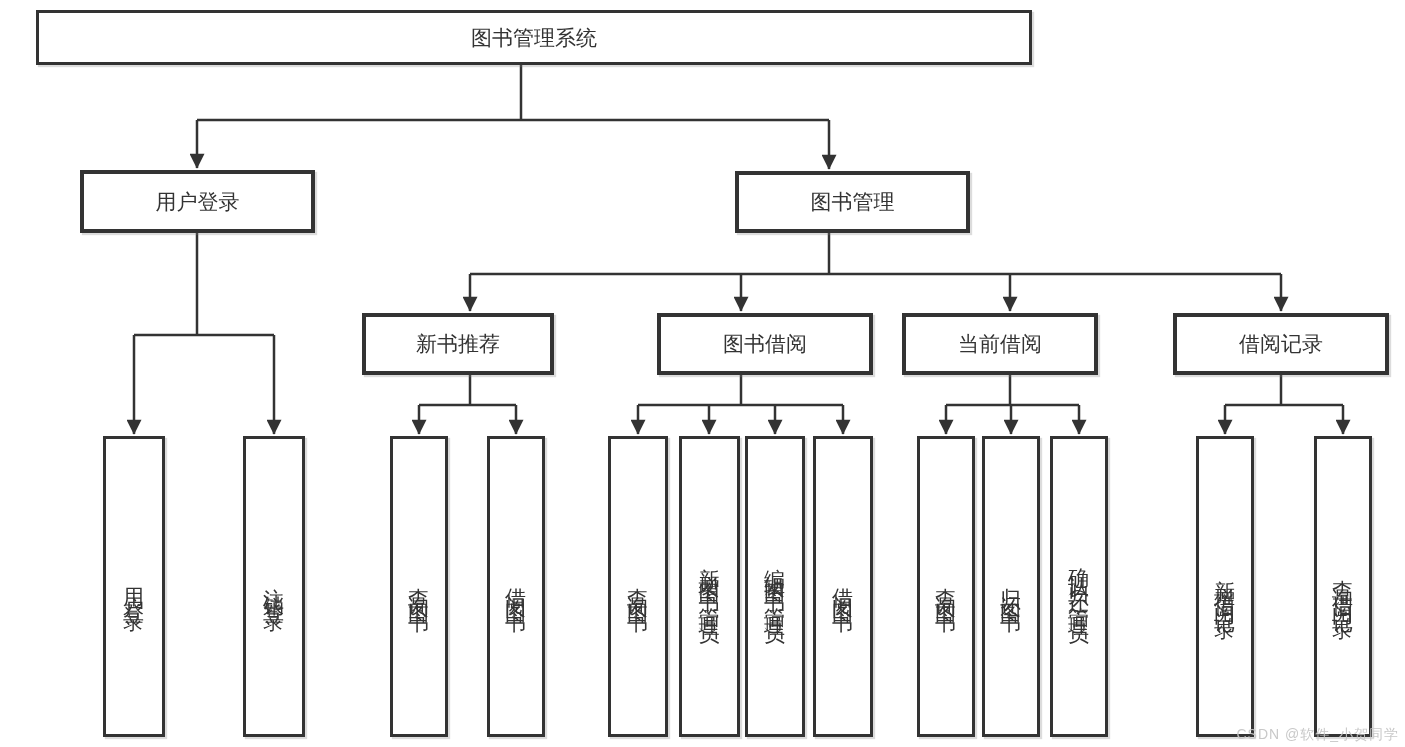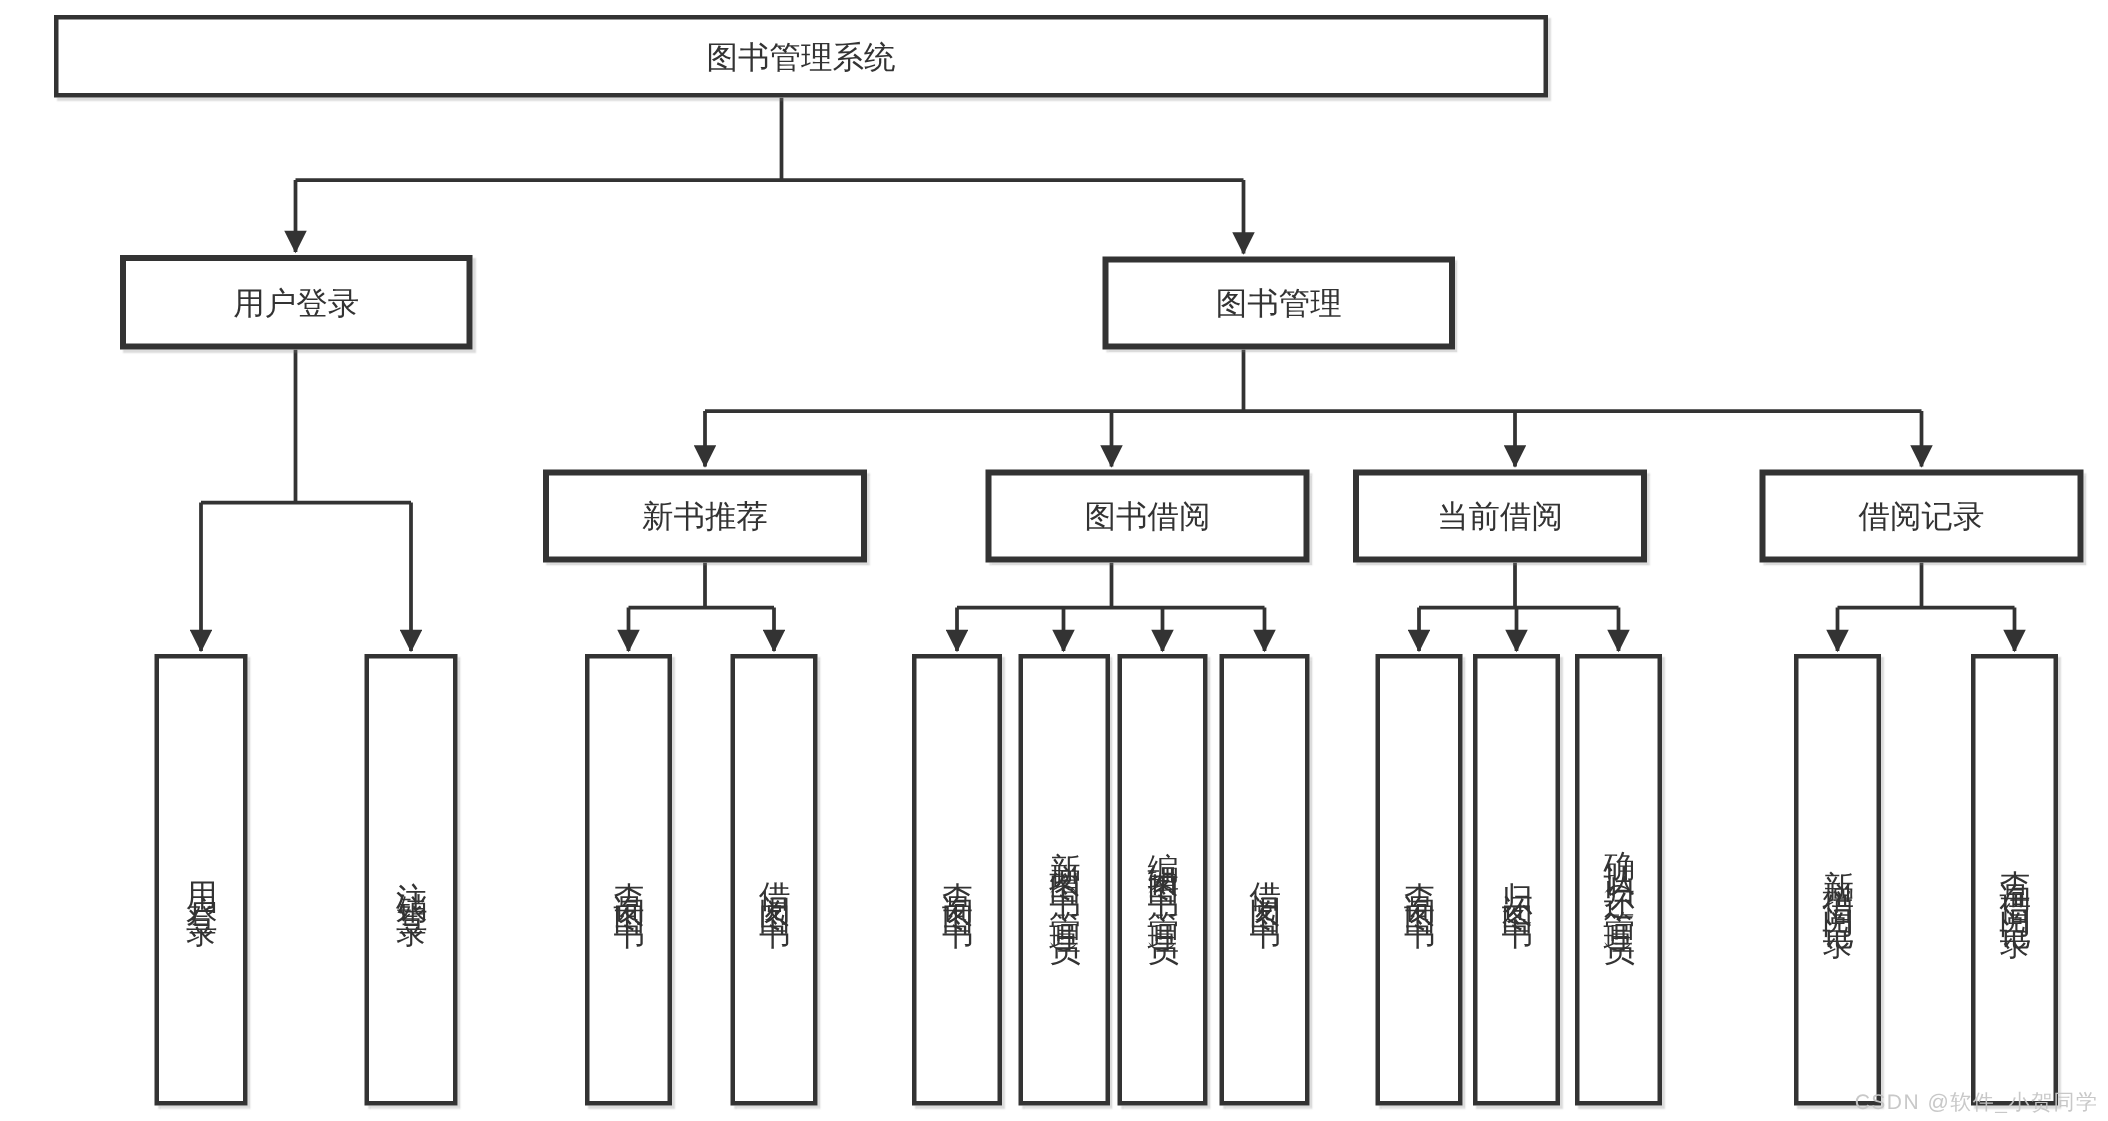--- a/index.html
+++ b/index.html
@@ -30,21 +30,21 @@
     writing-mode:vertical-rl;text-orientation:mixed;
     font-size:21px;line-height:1;letter-spacing:8px;
     white-space:nowrap;
   }
   
   .b-root   {left:36px;  top:10px;  width:996px; height:55px;}
   
   .b-ulogin {left:80px;  top:170px; width:235px; height:63px;}
   .b-bmgmt  {left:712px; top:171px; width:235px; height:62px;margin-left:23px;}
   
-  .b-newrec {left:362px; top:313px; width:216px; height:62px;}
+  .b-newrec {left:362px; top:313px; width:192px; height:62px;}
   .b-borrow {left:657px; top:313px; width:216px; height:62px;}
   .b-current{left:902px; top:313px; width:196px; height:62px;}
   .b-records{left:1173px;top:313px; width:216px; height:62px;}
   
   .leaf{top:436px;height:301px;}
   .b-a1{left:103px; width:62px;}
   .b-a2{left:243px; width:62px;}
   .b-b1{left:390px; width:58px;}
   .b-b2{left:487px; width:58px;}
   .b-c1{left:608px; width:60px;}

